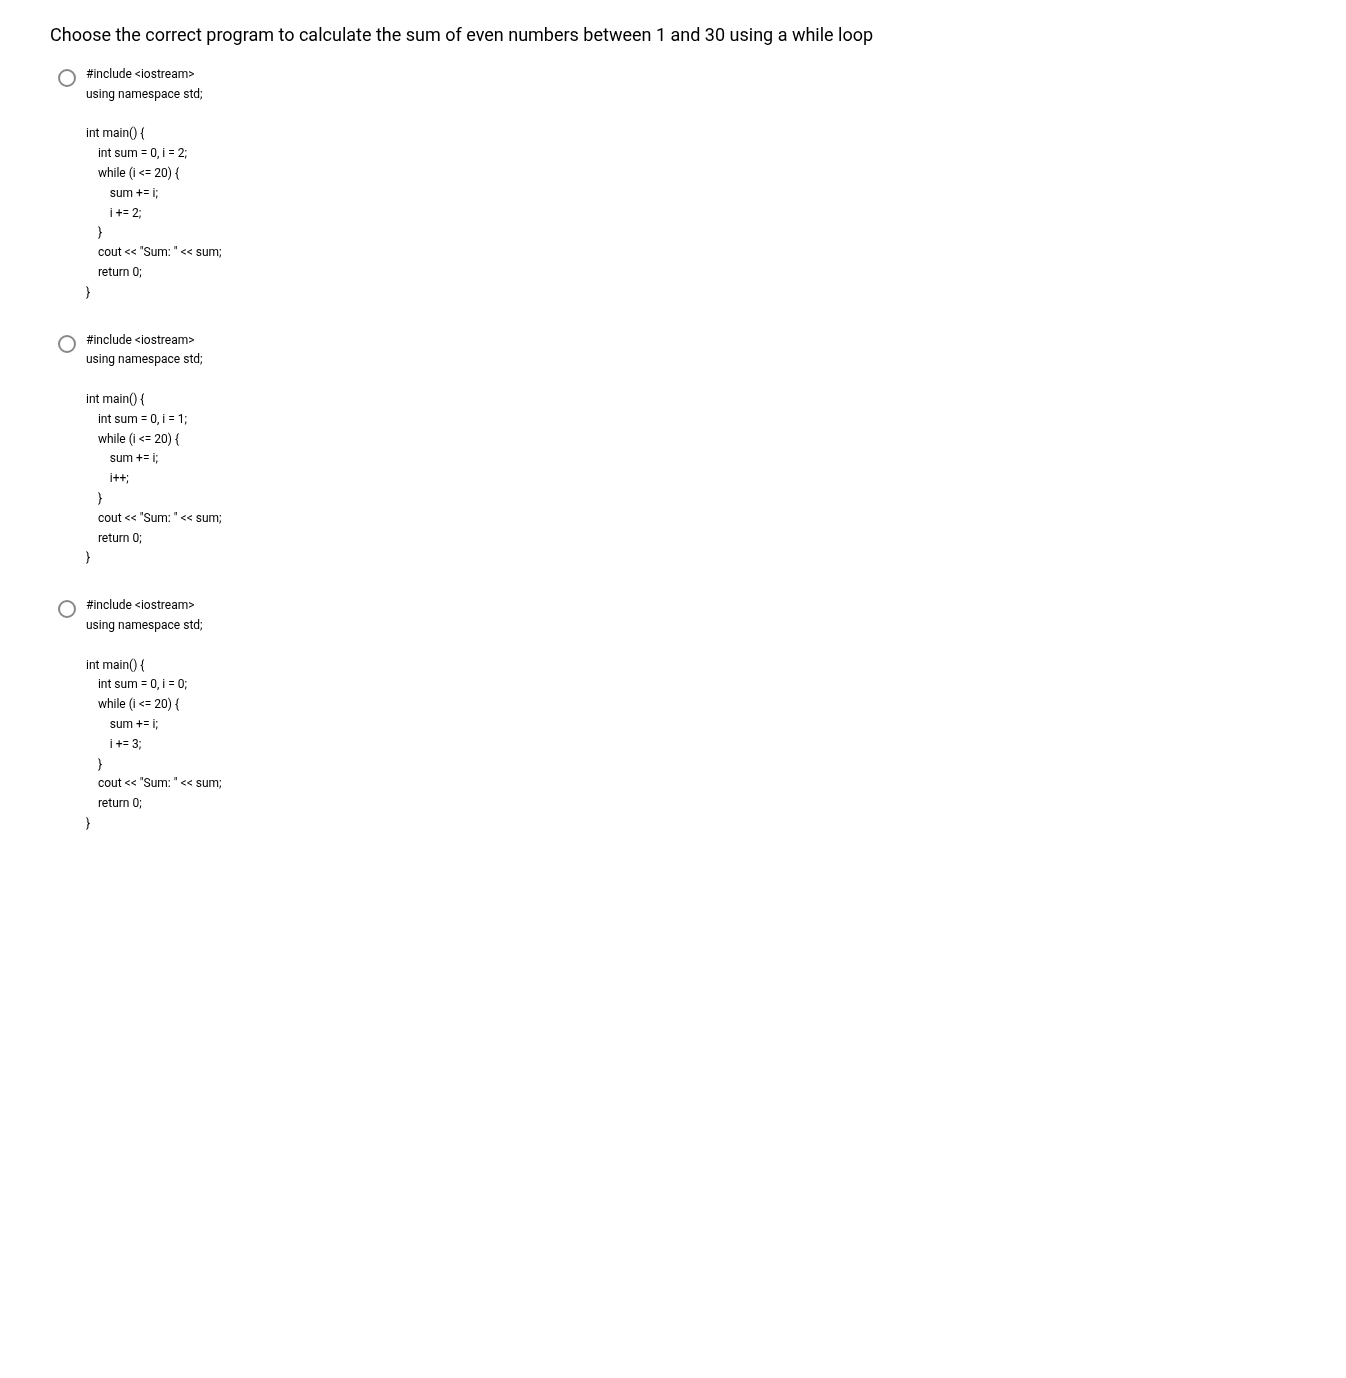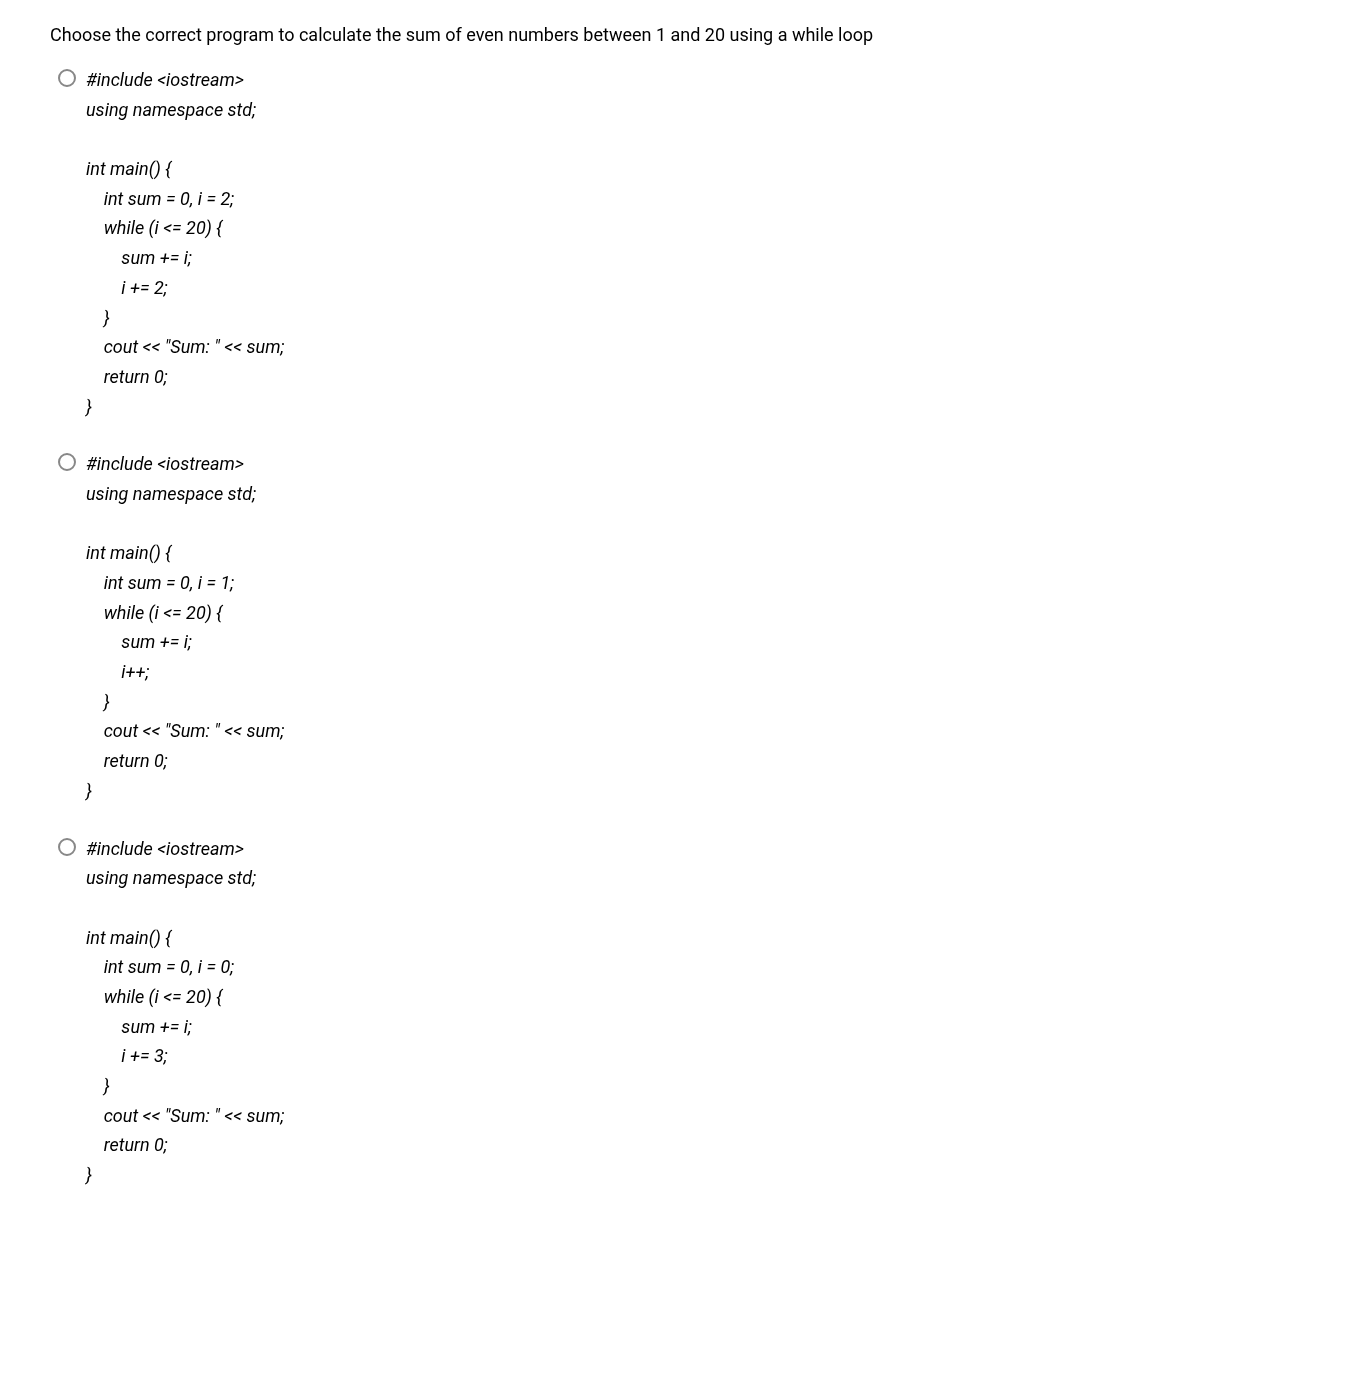--- a/index.html
+++ b/index.html
@@ -31,29 +31,28 @@
       border: 2px solid #888;
       border-radius: 50%;
       flex: 0 0 18px;
       margin-top: 4px;
       margin-right: 10px;
       background: #fff;
     }
     .code {
       white-space: pre;
       font-family: -apple-system, BlinkMacSystemFont, "Segoe UI", Roboto, Arial, sans-serif;
-      font-size: 18px;
+      font-size: 12px;
       line-height: 1.65;
-      font-style: italic;
     }
   </style>
 </head>
 <body>
 
-<div class="question-text">Choose the correct program to calculate the sum of even numbers between 1 and 20 using a while loop</div>
+<div class="question-text">Choose the correct program to calculate the sum of even numbers between 1 and 30 using a while loop</div>
 
 <div class="option">
   <div class="radio"></div>
   <div class="code">#include &lt;iostream&gt;
 using namespace std;
 
 int main() {
     int sum = 0, i = 2;
     while (i &lt;= 20) {
         sum += i;

